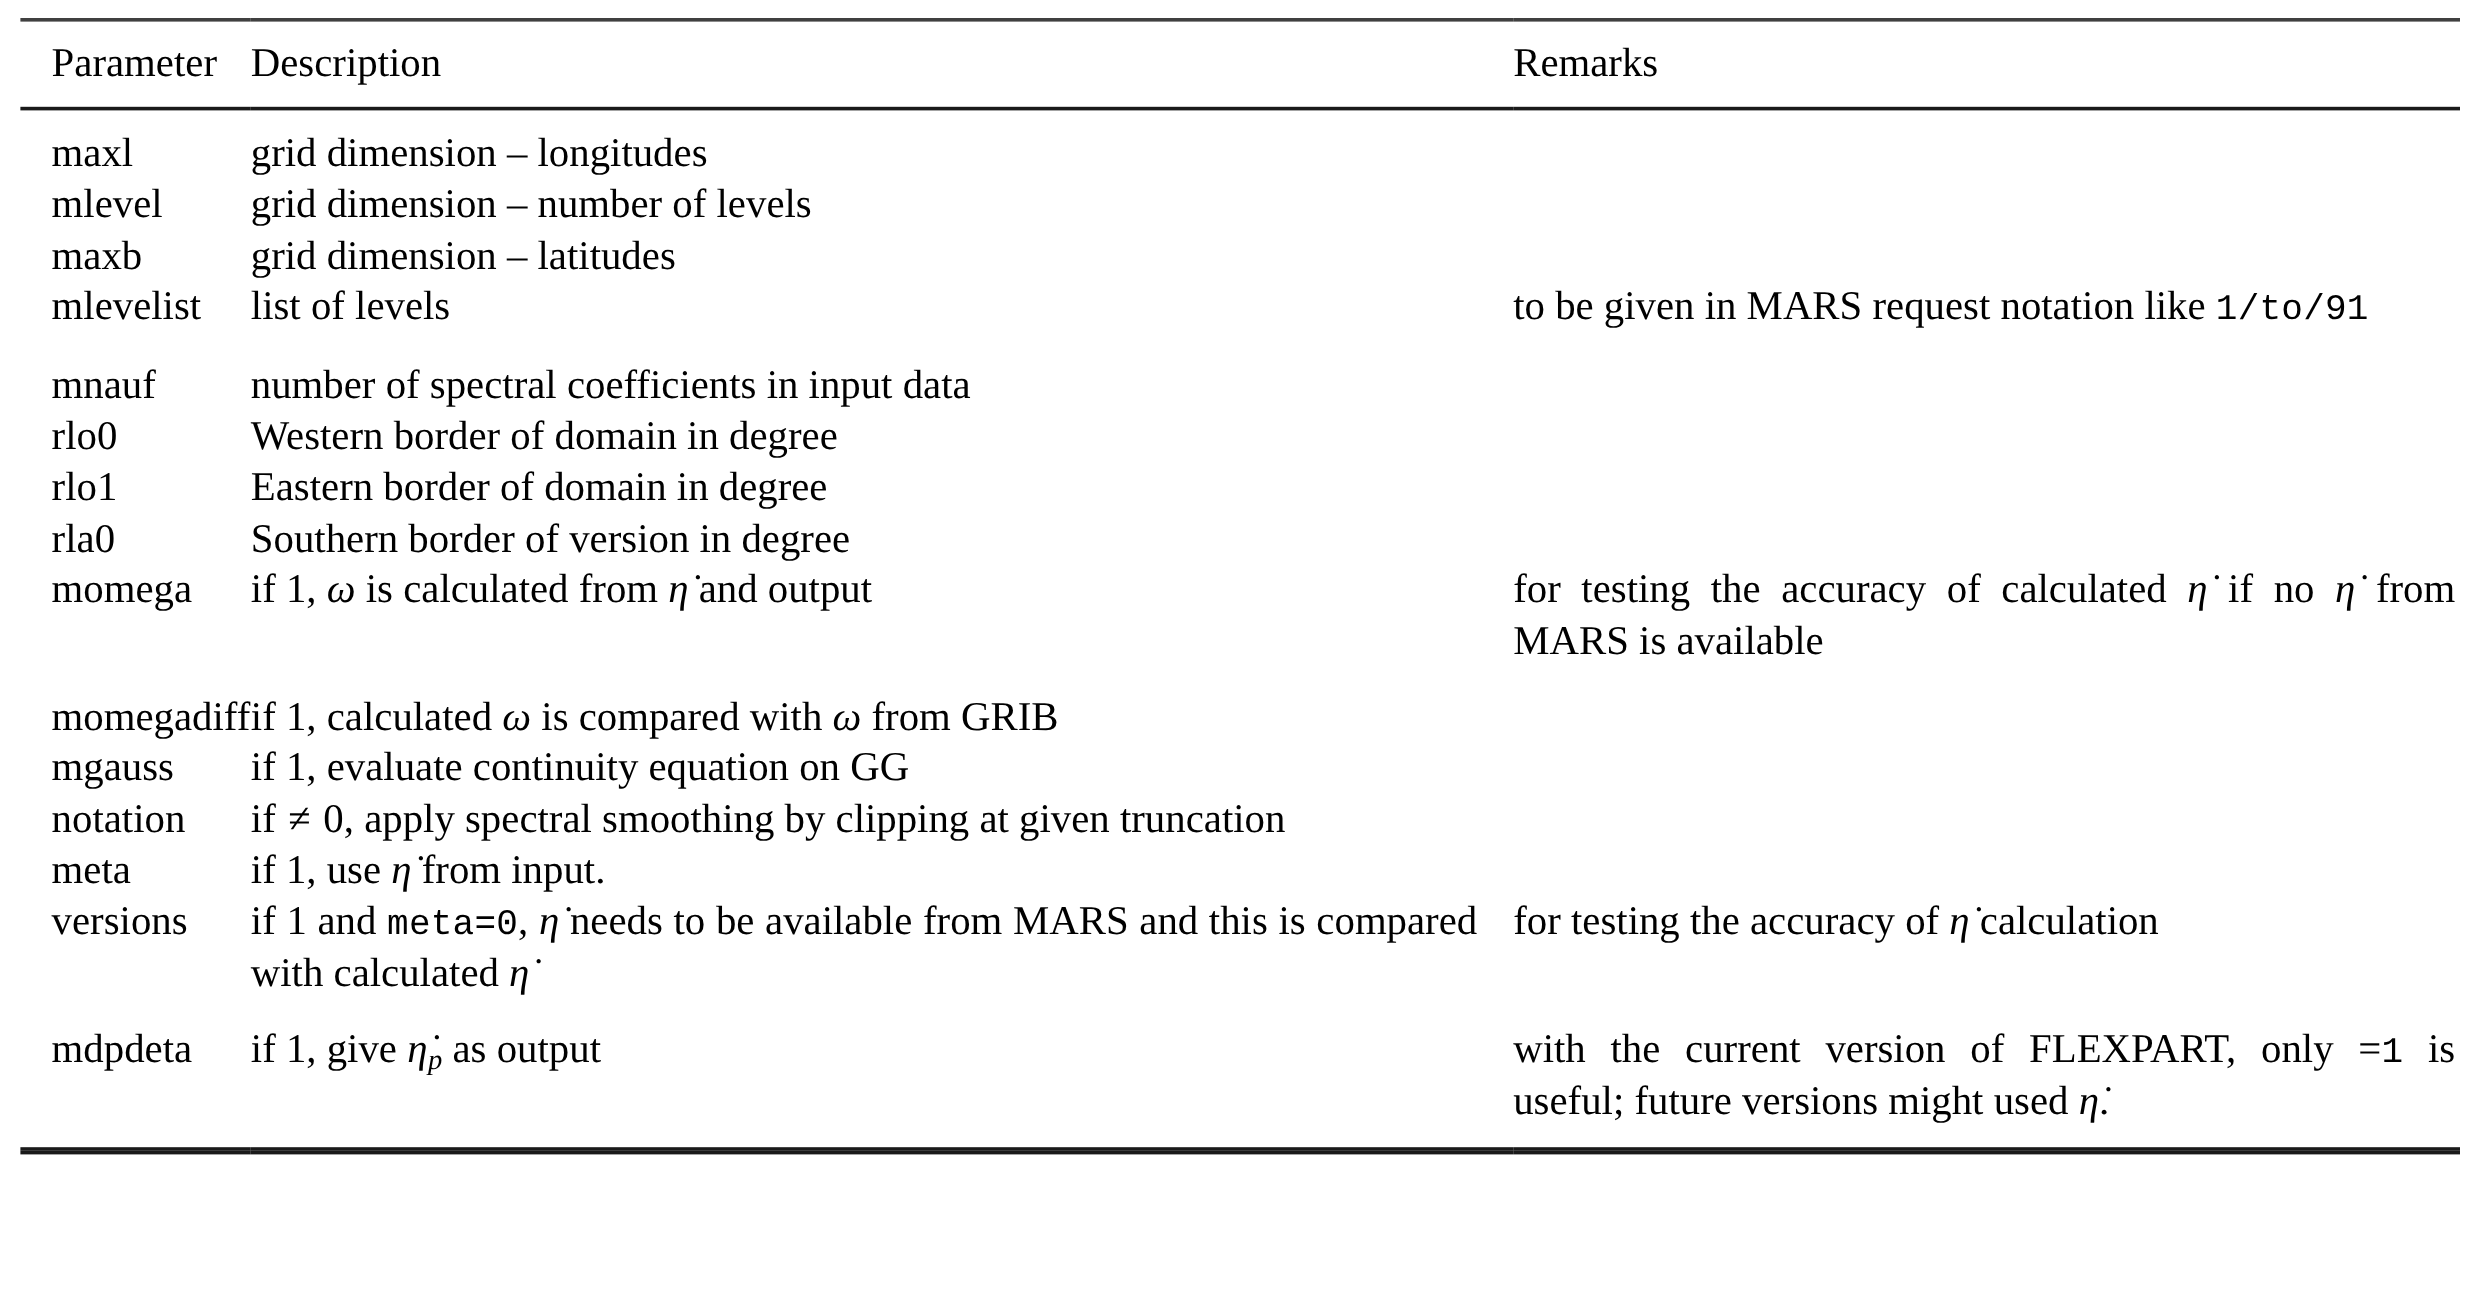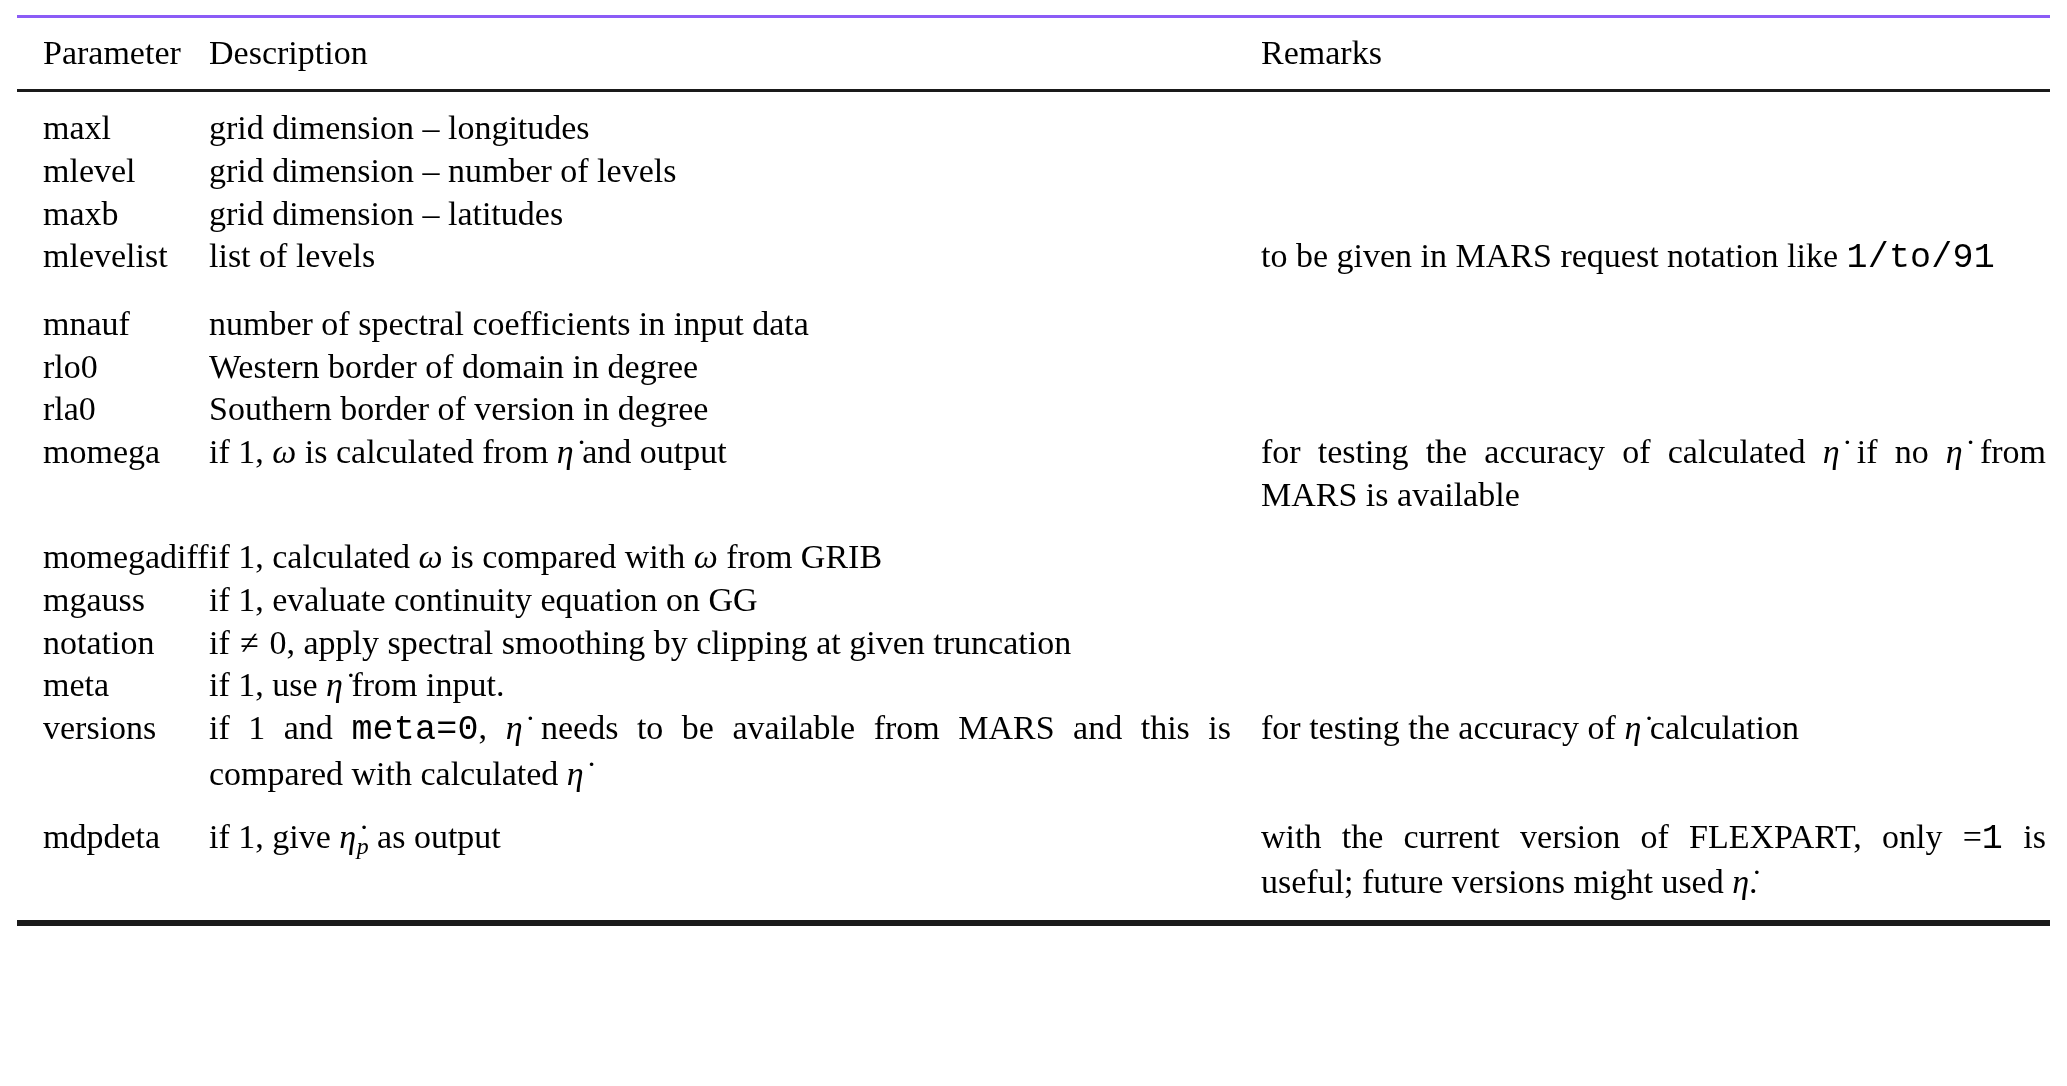--- a/index.html
+++ b/index.html
@@ -24,21 +24,21 @@
   }
 
   table.param-table {
     width: 2033px;
     margin-top: 15px;
     border-collapse: collapse;
     table-layout: fixed;
   }
 
   
-  .rule-top   { border-top: 3px solid #8b5cf6; }
+  .rule-top   { border-top: 3px solid #404040; }
   .rule-mid   { border-bottom: 3px solid #1a1a1a; }
   .rule-bot   { border-bottom: 3px solid #1a1a1a; }
 
   thead th {
     text-align: left;
     font-weight: normal;
     font-size: 34px;
     line-height: 1.30;
     padding: 13px 0 14px 0;
     vertical-align: top;
@@ -72,21 +72,21 @@
   
   .justify {
     text-align: justify;
     text-align-last: left;
     -moz-text-align-last: left;
     hyphens: none;
   }
 
   .tt {
     font-family: "Liberation Mono", "DejaVu Sans Mono", monospace;
-    font-size: 35px;
+    font-size: 30px;
     letter-spacing: 0.2px;
   }
 
   .math {
     font-family: "Liberation Serif", "DejaVu Serif", serif;
     font-style: italic;
   }
   .sub {
     font-size: 0.70em;
     vertical-align: -0.26em;
@@ -159,20 +159,25 @@
         <td class="cell-remarks"></td>
       </tr>
 
 
       <tr>
         <td class="cell-param">rlo0</td>
         <td class="cell-desc">Western border of domain in degree</td>
         <td class="cell-remarks"></td>
       </tr>
 
+      <tr>
+        <td class="cell-param">rlo1</td>
+        <td class="cell-desc">Eastern border of domain in degree</td>
+        <td class="cell-remarks"></td>
+      </tr>
 
       <tr>
         <td class="cell-param">rla0</td>
         <td class="cell-desc">Southern border of version in degree</td>
         <td class="cell-remarks"></td>
       </tr>
 
 
       <tr>
         <td class="cell-param">momega</td>

